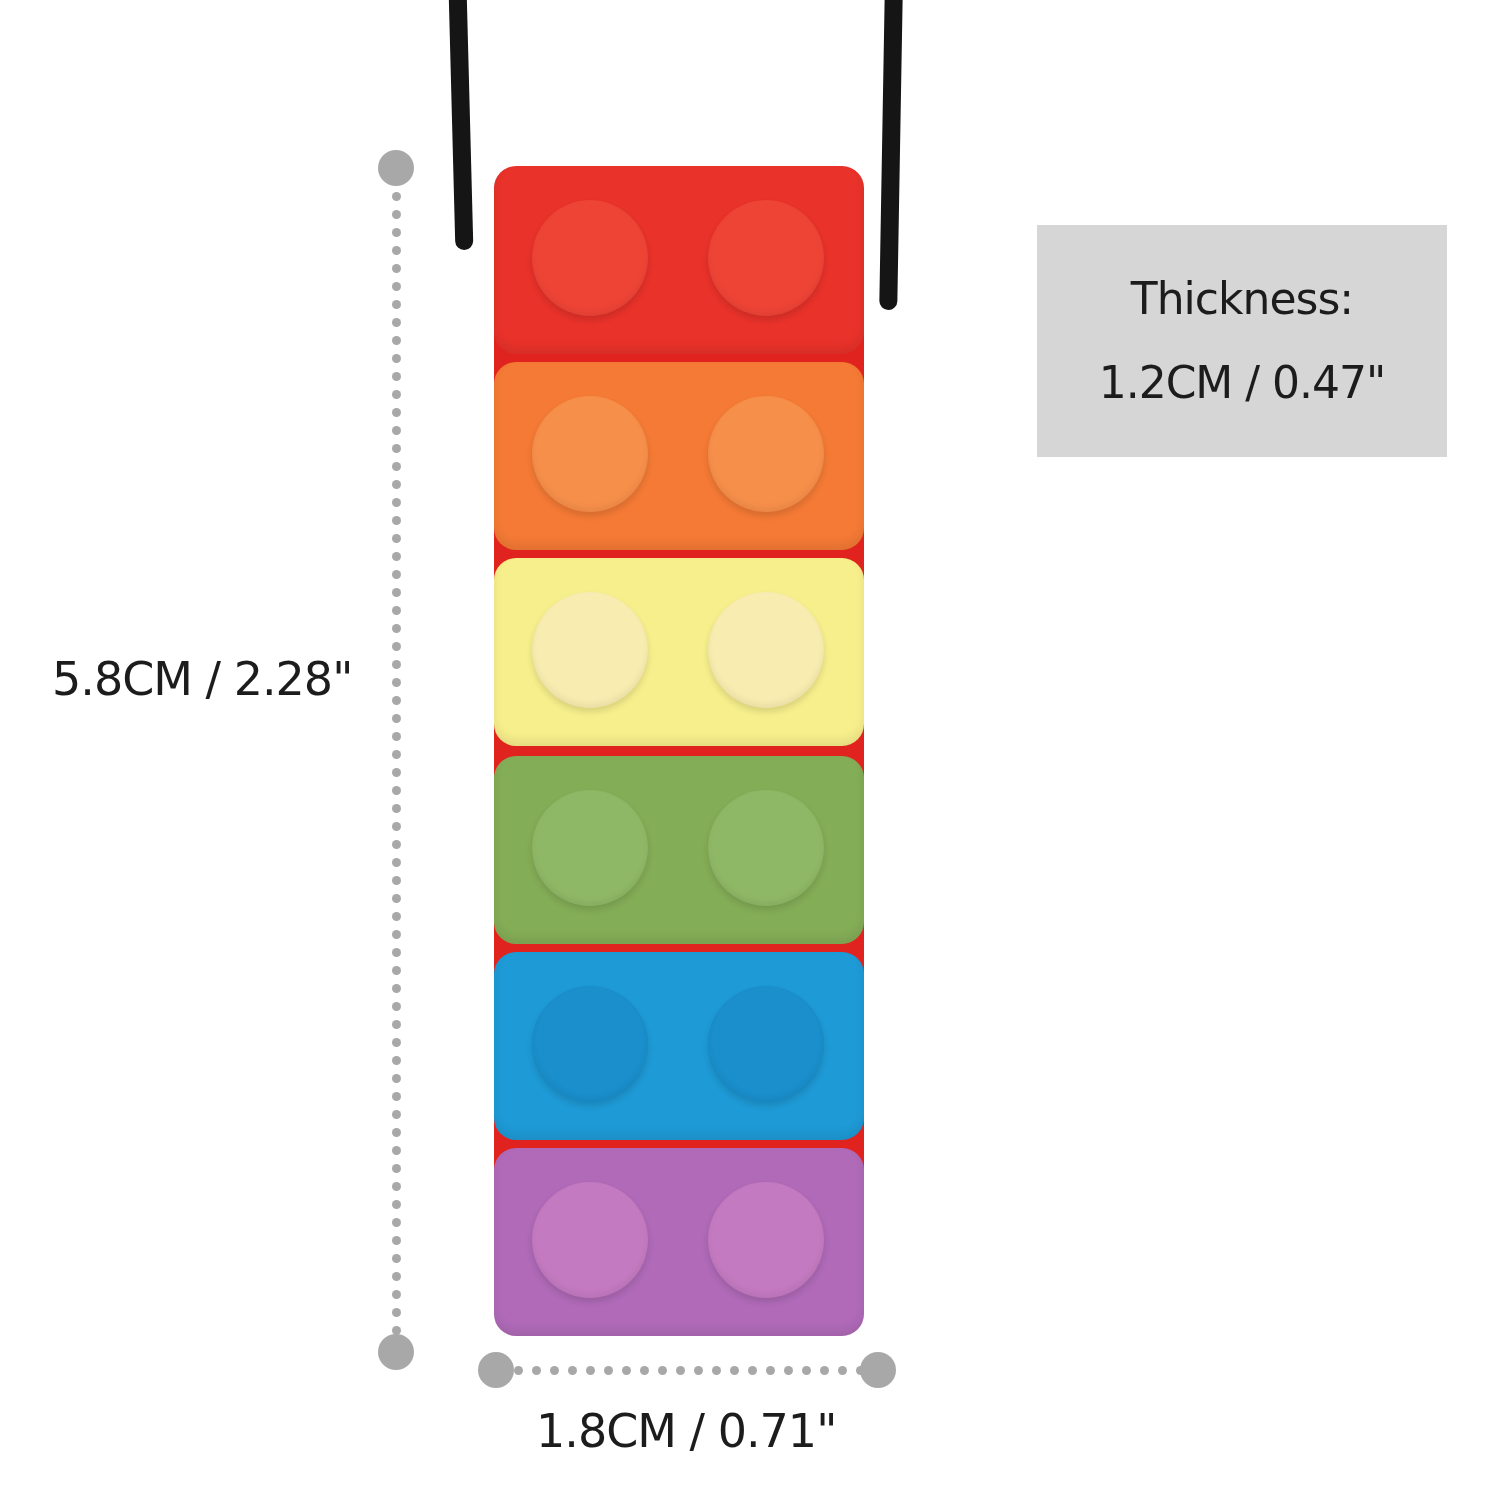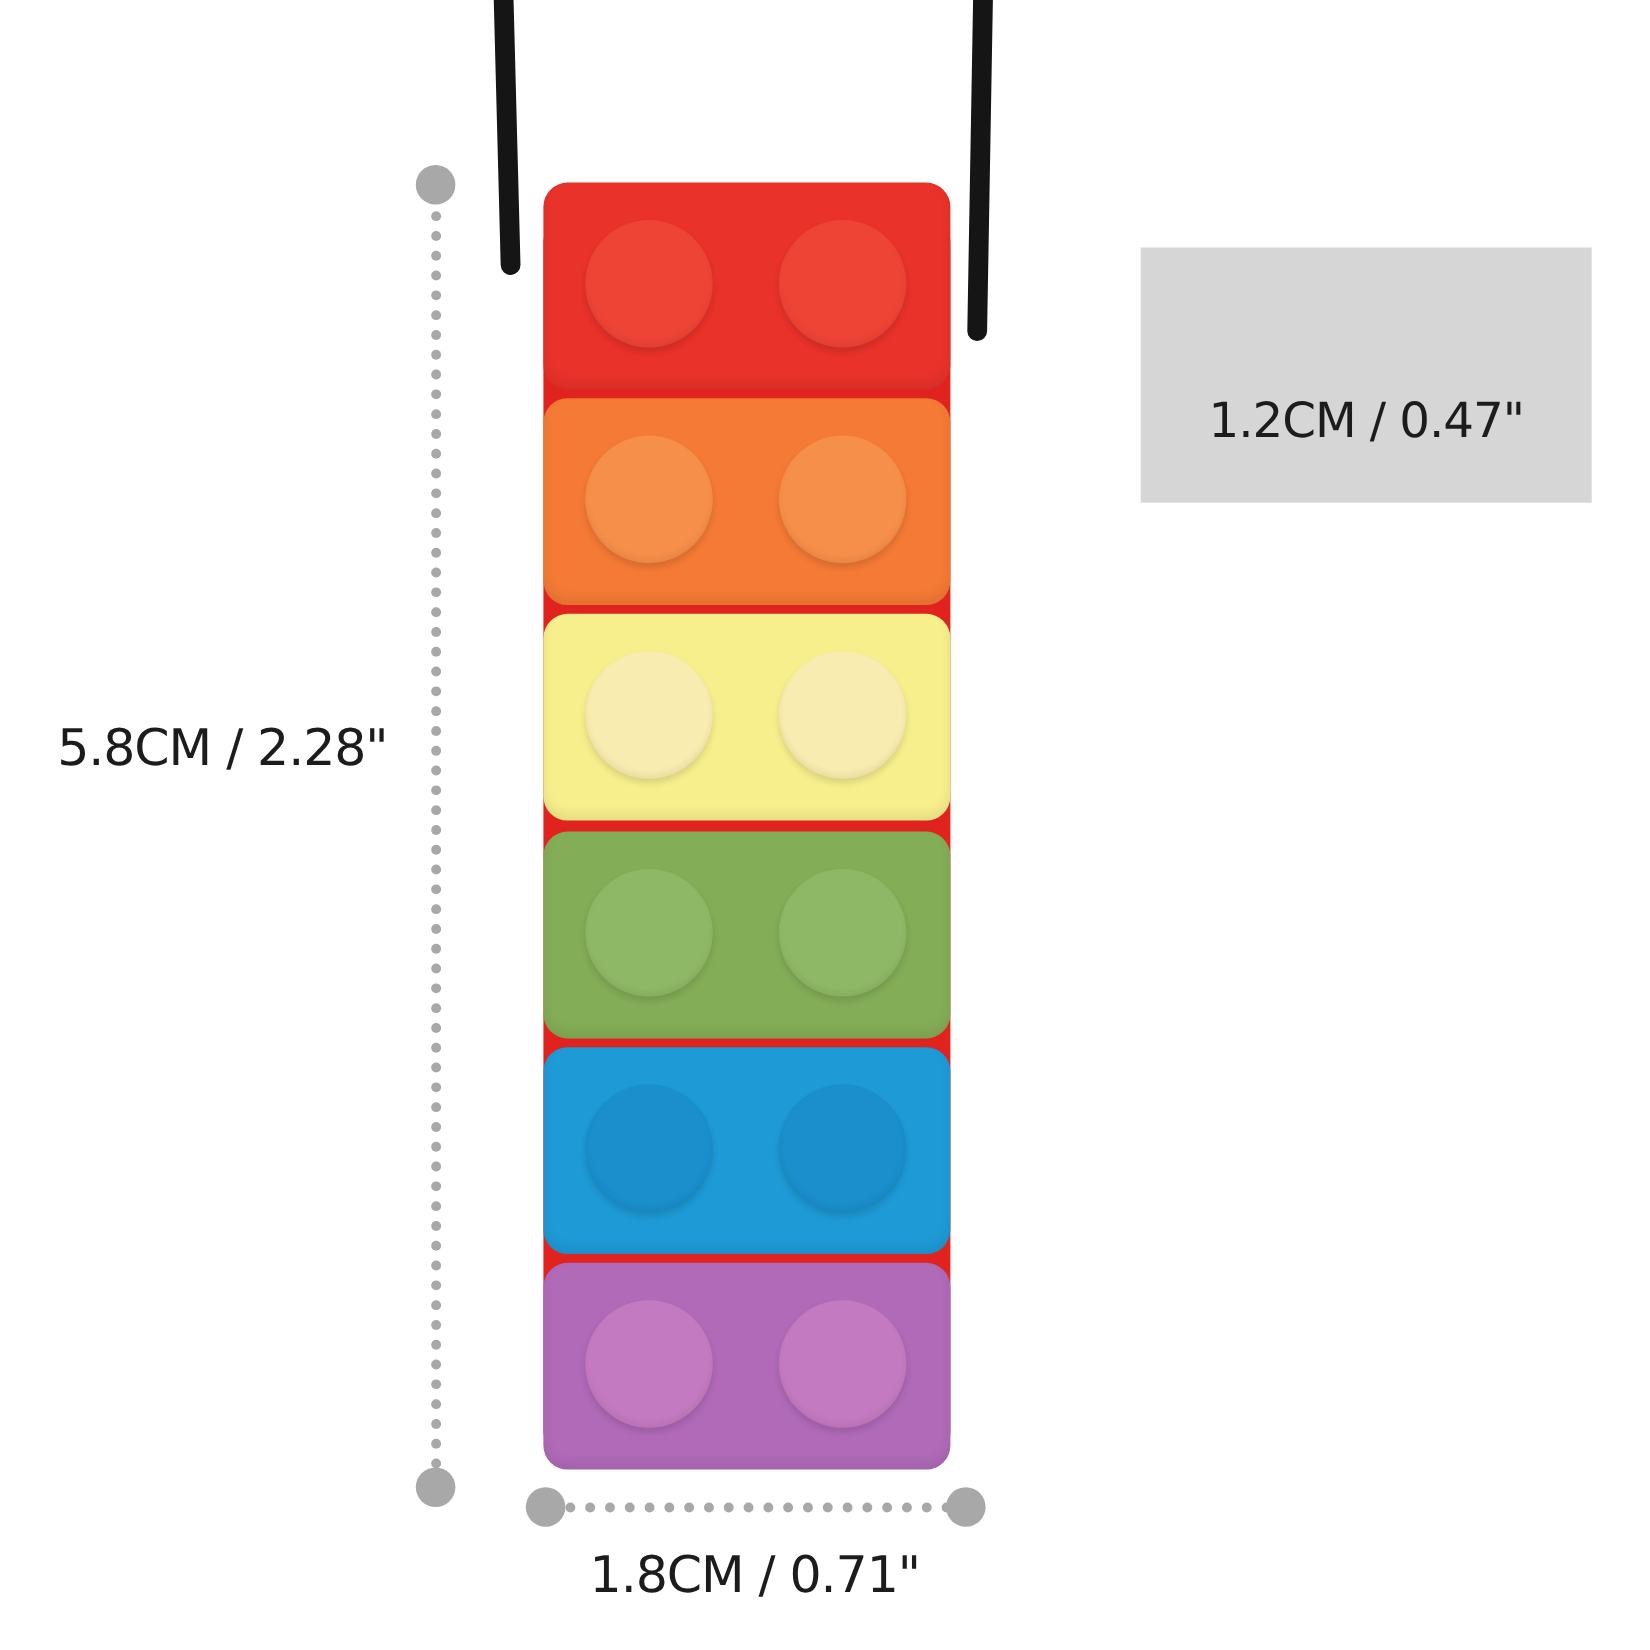--- a/index.html
+++ b/index.html
@@ -147,14 +147,15 @@
       <div class="dim-dot-small" style="left: 838px; top: 1366px;"></div>
       <div class="dim-dot-small" style="left: 856px; top: 1366px;"></div>
     </div>
   <div class="dim-dot-big" style="left:860px; top:1352px;"></div>
 </div>
 
 <div class="label" style="left:52px; top:652px; font-size:46px;">5.8CM / 2.28"</div>
 <div class="label" style="left:536px; top:1404px; font-size:46px;">1.8CM / 0.71"</div>
 
 <div class="thick-box">
+  <div class="line" style="top:48px;">Thickness:</div>
   <div class="line" style="top:132px;">1.2CM / 0.47"</div>
 </div>
 
 </body></html>

